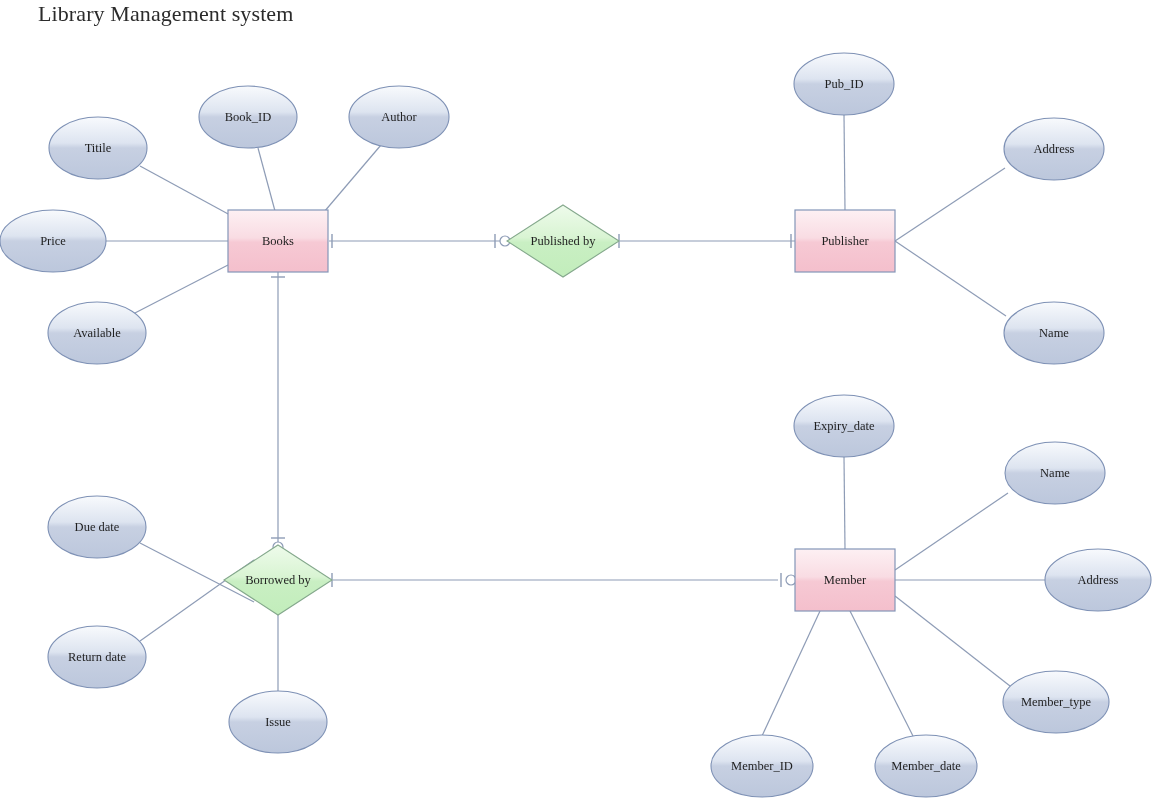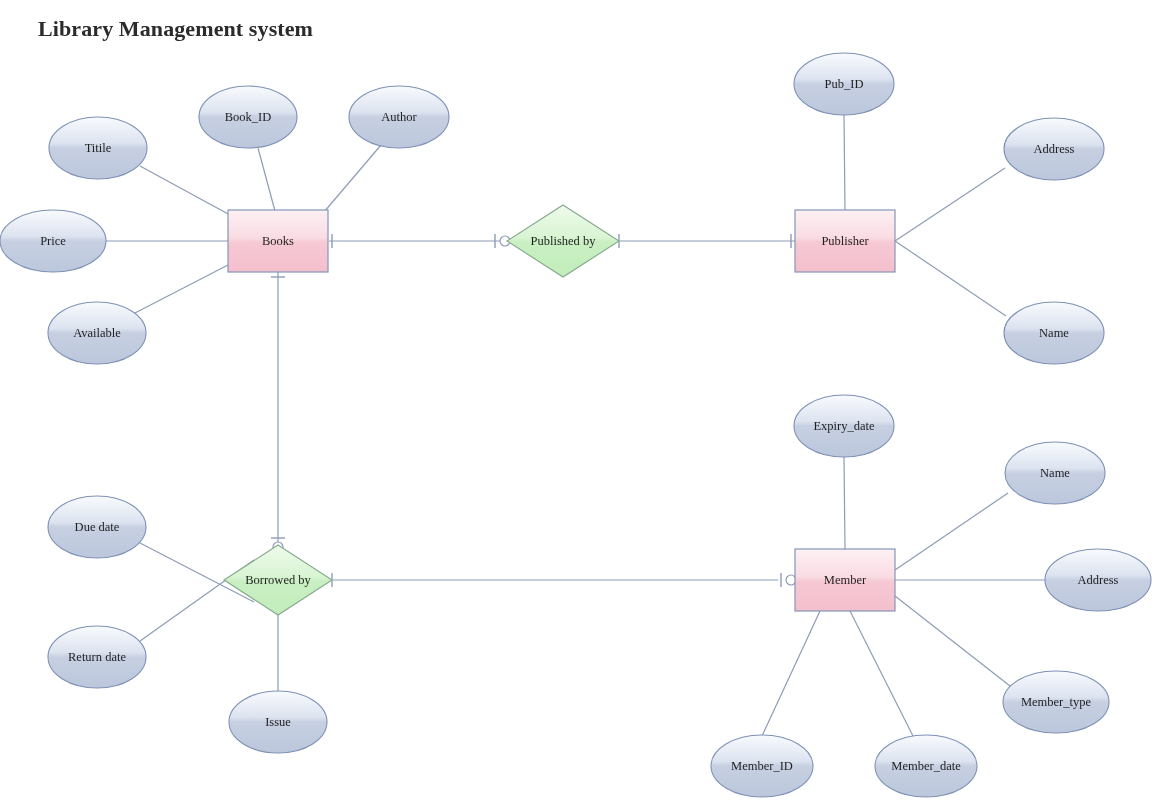--- a/index.html
+++ b/index.html
@@ -11,23 +11,23 @@
   body {
     width: 1155px;
     height: 800px;
     position: relative;
     overflow: hidden;
     font-family: "Liberation Serif", "DejaVu Serif", serif;
   }
   #diagram-title {
     position: absolute;
     left: 38px;
-    top: 16px;
+    top: 1px;
     font-family: "Liberation Serif", "DejaVu Serif", serif;
-    font-weight: bold;
+    font-weight: normal;
     font-size: 22px;
     color: #2b2b2b;
     letter-spacing: 0.1px;
     white-space: nowrap;
   }
   #er-canvas {
     position: absolute;
     left: 0;
     top: 0;
     width: 1155px;

